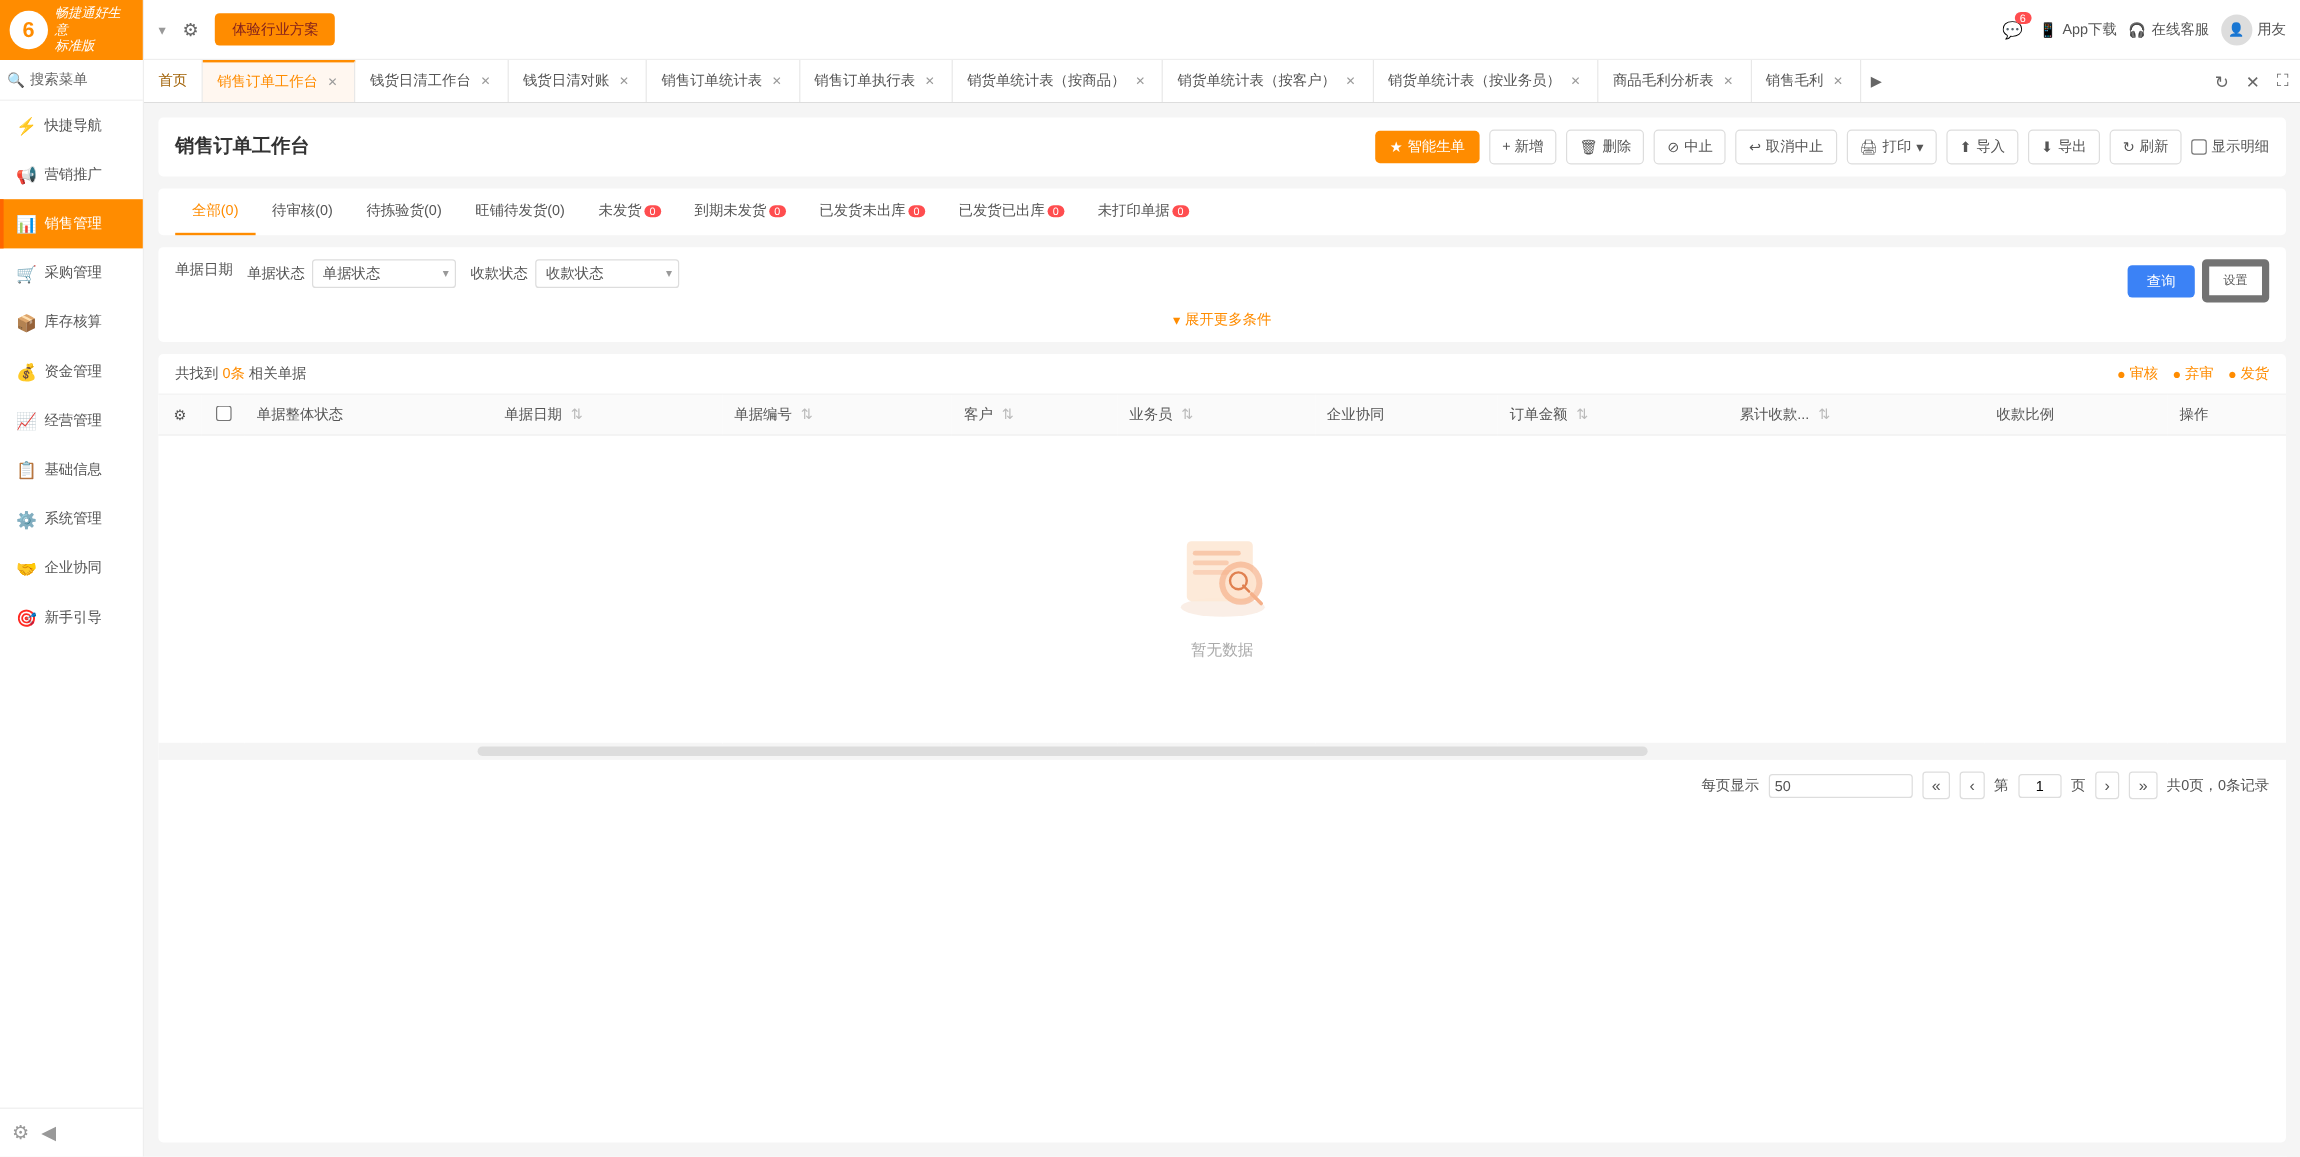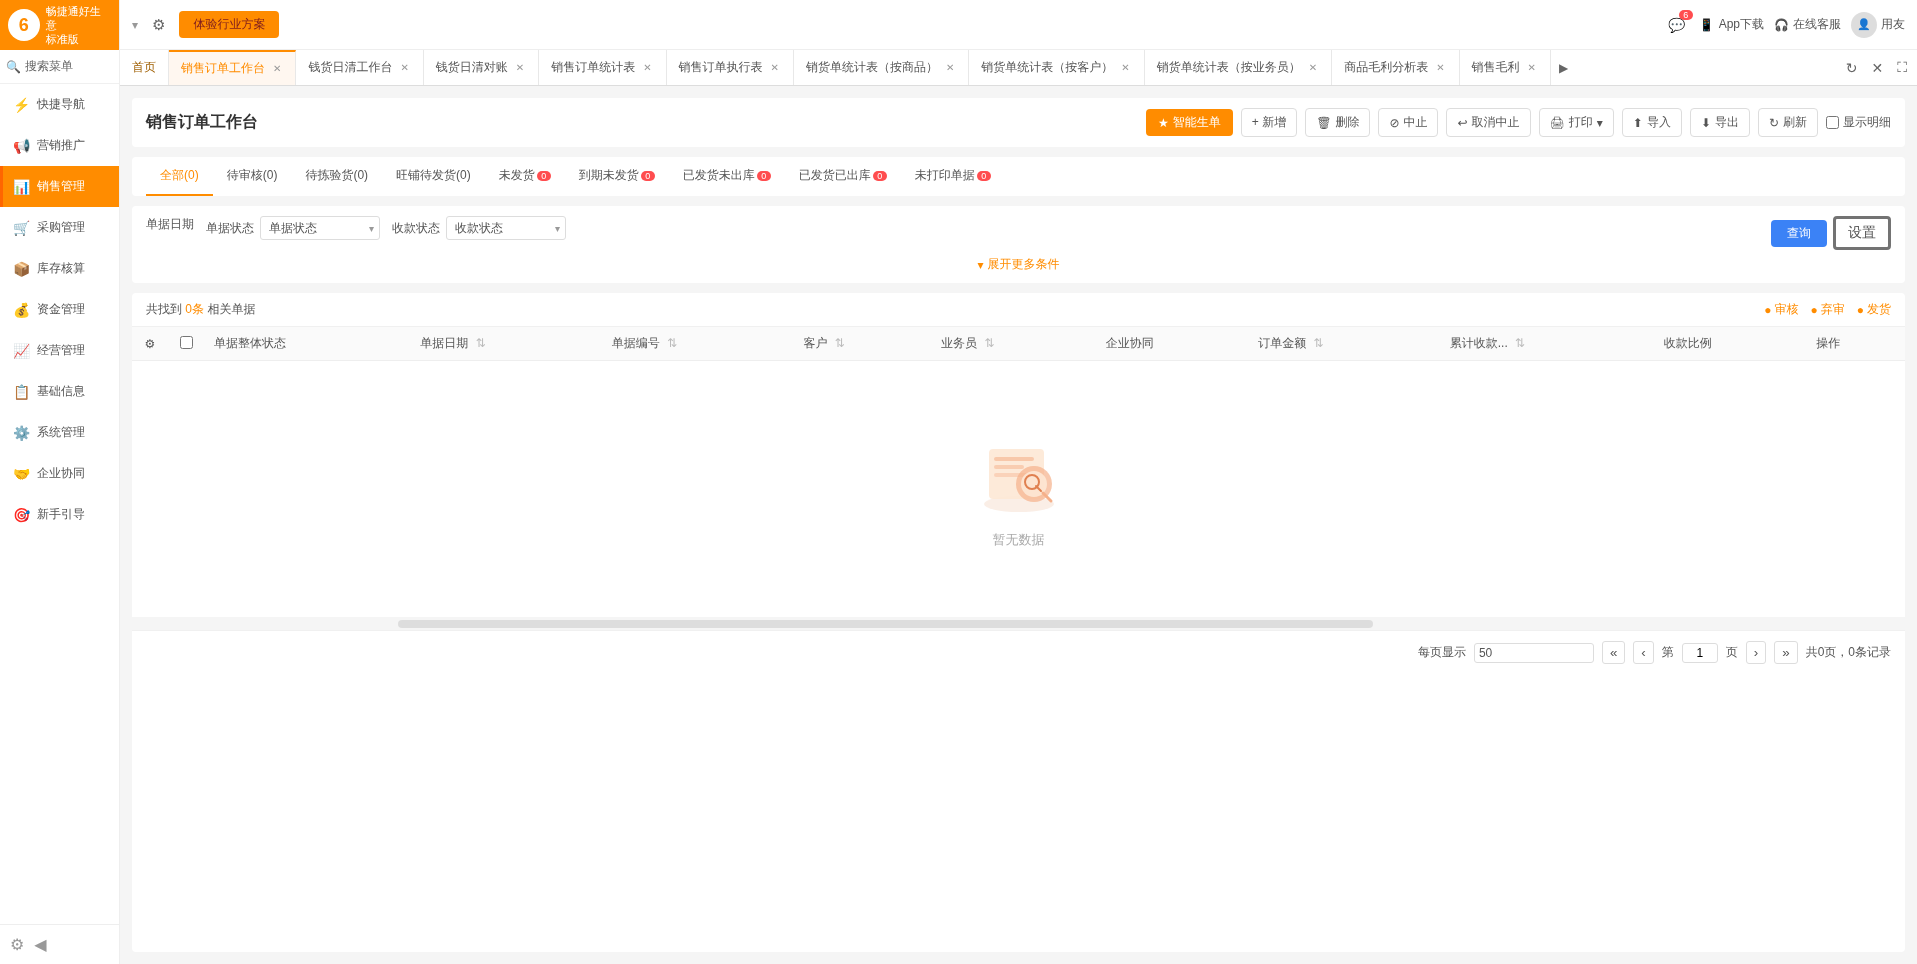--- a/index.html
+++ b/index.html
@@ -2,21 +2,21 @@
 <html><head>
   <meta charset="utf-8">
   <style>
     * { box-sizing: border-box; margin: 0; padding: 0; }
     body { font-family: 'Microsoft YaHei', Arial, sans-serif; font-size: 12px; background: #f5f5f5; display: flex; height: 100vh; overflow: hidden; }
 
     
     .sidebar { width: 120px; background: #fff; display: flex; flex-direction: column; border-right: 1px solid #eee; flex-shrink: 0; }
     .sidebar-logo { background: #ff8c00; color: #fff; padding: 8px; display: flex; align-items: center; gap: 6px; height: 50px; }
     .sidebar-logo .logo-icon { width: 32px; height: 32px; background: #fff; border-radius: 50%; display: flex; align-items: center; justify-content: center; color: #ff8c00; font-size: 18px; font-weight: bold; }
-    .sidebar-logo .logo-text { font-size: 11px; color: #fff; line-height: 1.3; }
+    .sidebar-logo .logo-text { font-size: 11px; color: #fff; line-height: 1.3; font-style: italic; }
     .sidebar-search { display: flex; align-items: center; padding: 8px 6px; gap: 4px; border-bottom: 1px solid #f0f0f0; cursor: pointer; color: #666; font-size: 12px; }
     .sidebar-nav-item { display: flex; align-items: center; padding: 12px 10px; gap: 6px; cursor: pointer; color: #555; font-size: 12px; border-left: 3px solid transparent; }
     .sidebar-nav-item.active { background: #ff8c00; color: #fff; border-left: 3px solid #ff6600; }
     .sidebar-nav-item .nav-icon { font-size: 14px; width: 18px; text-align: center; }
     .sidebar-bottom { margin-top: auto; padding: 10px; display: flex; gap: 10px; border-top: 1px solid #eee; }
 
     
     .main { flex: 1; display: flex; flex-direction: column; overflow: hidden; }
 
     
@@ -61,21 +61,21 @@
     .filter-label { white-space: nowrap; color: #555; }
     .date-shortcuts { display: flex; gap: 4px; align-items: center; flex-wrap: wrap; }
     .date-shortcut { padding: 2px 6px; border-radius: 3px; cursor: pointer; color: #555; font-size: 12px; }
     .date-shortcut.active { background: #ff8c00; color: #fff; border-radius: 10px; padding: 2px 8px; }
     .date-range { font-size: 11px; color: #888; margin-top: 2px; }
     .filter-select { border: 1px solid #ddd; border-radius: 3px; padding: 4px 24px 4px 8px; font-size: 12px; color: #555; background: #fff; appearance: none; cursor: pointer; min-width: 120px; }
     .filter-select-wrap { position: relative; display: inline-block; }
     .filter-select-wrap::after { content: '▾'; position: absolute; right: 6px; top: 50%; transform: translateY(-50%); color: #999; pointer-events: none; font-size: 10px; }
     .expand-more { display: flex; align-items: center; gap: 4px; color: #ff8c00; cursor: pointer; font-size: 12px; margin-top: 6px; justify-content: center; }
     .btn-query { background: #3b82f6; color: #fff; border: none; padding: 5px 16px; border-radius: 4px; cursor: pointer; font-size: 12px; }
-    .btn-set { background: #fff; border: 3px solid #737373; color: #555; padding: 5px 12px; border-radius: 4px; cursor: pointer; font-size: 14px; }
+    .btn-set { background: #fff; border: 6px solid #737373; color: #555; padding: 5px 12px; border-radius: 4px; cursor: pointer; font-size: 10px; }
 
     
     .table-wrap { background: #fff; border-radius: 4px; flex: 1; display: flex; flex-direction: column; }
     .table-toolbar { display: flex; align-items: center; justify-content: space-between; padding: 8px 14px; border-bottom: 1px solid #f0f0f0; }
     .table-info { font-size: 12px; color: #555; }
     .table-info .count { color: #ff8c00; font-weight: normal; }
     .table-right-actions { display: flex; align-items: center; gap: 12px; }
     .action-btn-text { font-size: 12px; color: #555; cursor: pointer; display: flex; align-items: center; gap: 3px; }
     .action-btn-text.audit { color: #ff8c00; }
     .action-btn-text.revoke { color: #ff8c00; }

